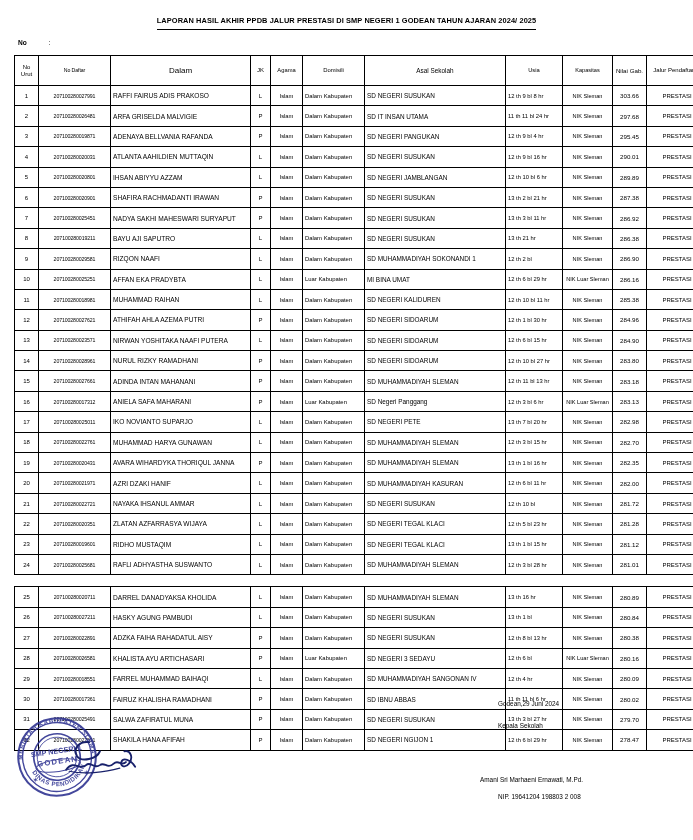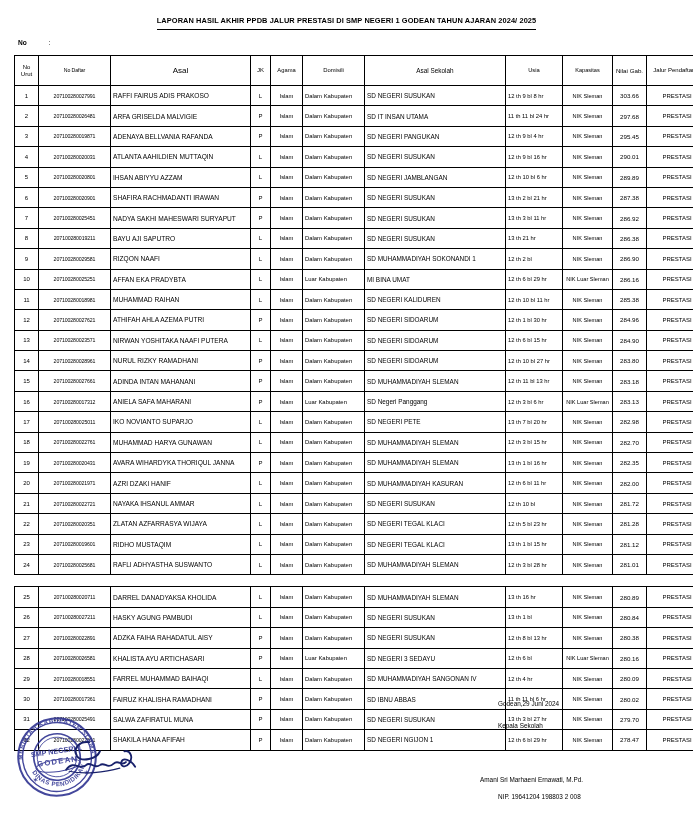--- a/index.html
+++ b/index.html
@@ -140,21 +140,21 @@
 
   <div class="tbl-wrap">
     <table class="grid">
       <thead>
         <tr>
           <th class="c-no">
             <span>No</span><br>
             <span>Urut</span>
           </th>
           <th class="c-daftar">No Daftar</th>
-          <th class="c-nama h-nama" style="text-align:center;">Asal</th>
+          <th class="c-nama h-nama" style="text-align:center;">Dalam</th>
           <th class="c-jk">JK</th>
           <th class="c-agama">Agama</th>
           <th class="c-dom" style="text-align:center;">Domisili</th>
           <th class="c-asal" style="text-align:center;">Asal Sekolah</th>
           <th class="c-usia" style="text-align:center;">Usia</th>
           <th class="c-kap">Kapasitas</th>
           <th class="c-nilai">Nilai Gab.</th>
           <th class="c-jalur" style="vertical-align:middle;">Jalur Pendaftaran</th>
         </tr>
       </thead>

